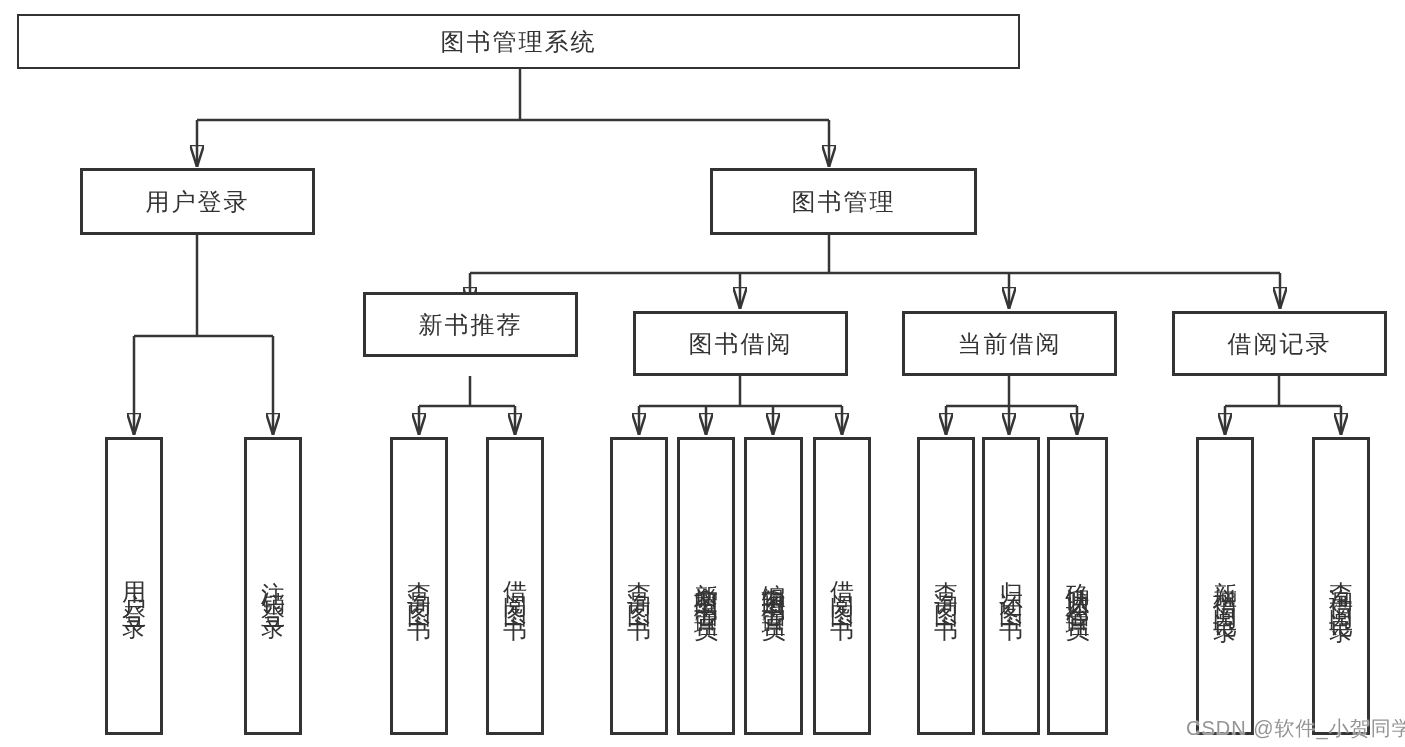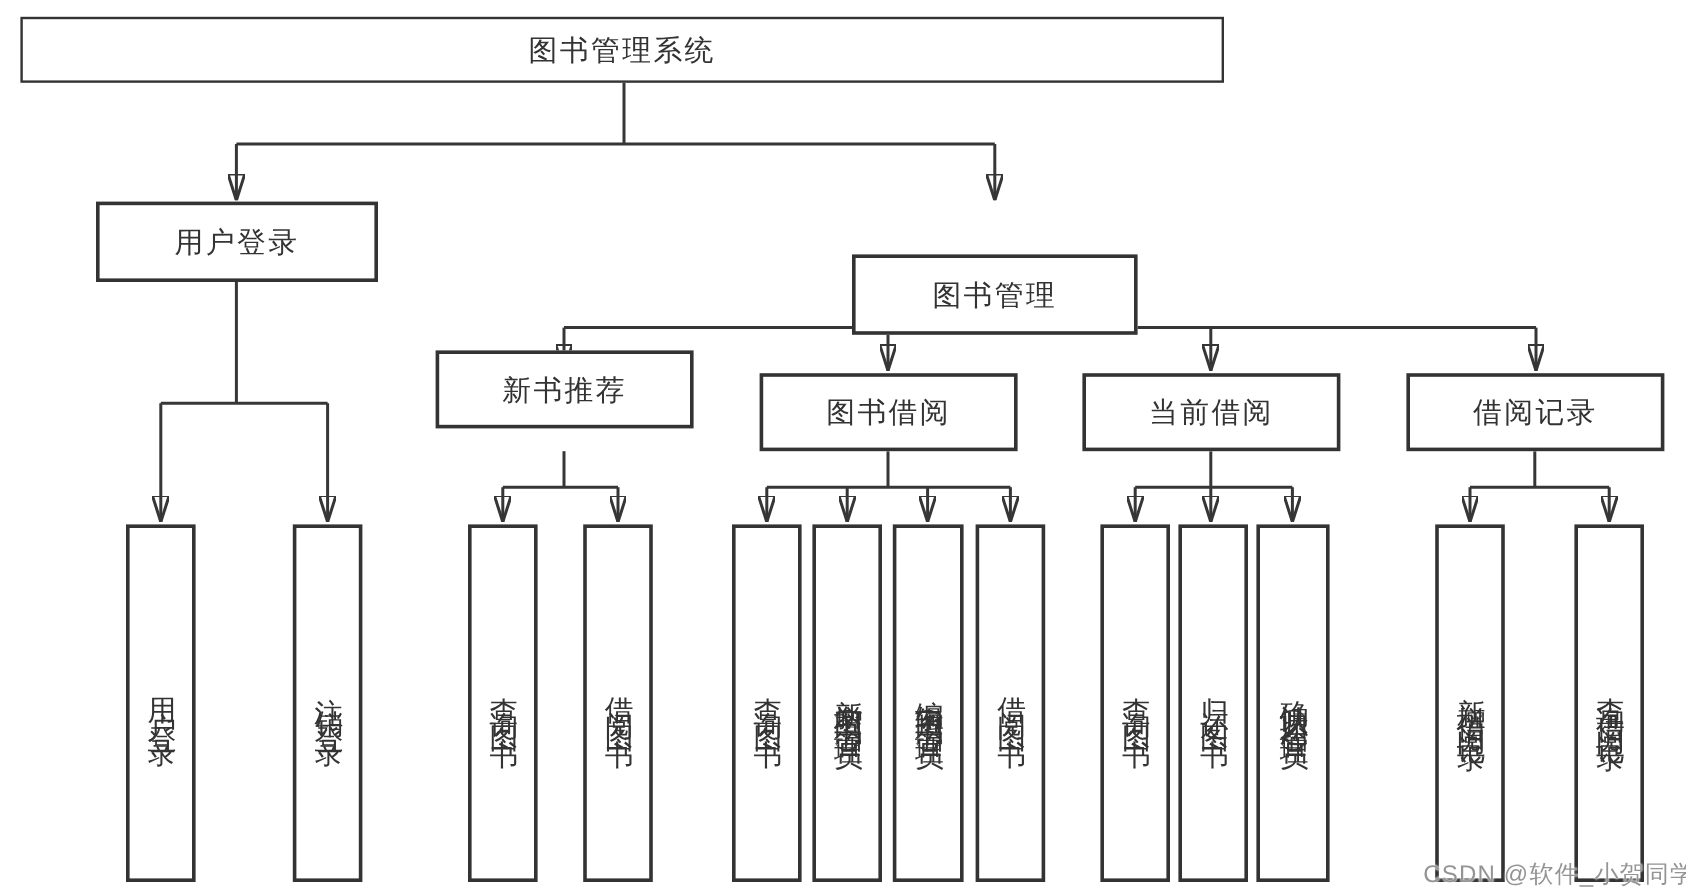--- a/index.html
+++ b/index.html
@@ -134,21 +134,21 @@
     </g>
   </svg>
 
   <div class="node root" style="left:17px; top:14px; width:1003px; height:55px;">
     <span>图书管理系统</span>
   </div>
 
   <div class="node" style="left:80px; top:168px; width:235px; height:67px;">
     <span>用户登录</span>
   </div>
-  <div class="node" style="left:710px; top:168px; width:238px; height:67px;margin-top:44px;">
+  <div class="node" style="left:710px; top:168px; width:267px; height:67px;">
     <span>图书管理</span>
   </div>
 
   <div class="node" style="left:363px; top:292px; width:215px; height:65px;">
     <span>新书推荐</span>
   </div>
   <div class="node" style="left:633px; top:311px; width:215px; height:65px;">
     <span>图书借阅</span>
   </div>
   <div class="node" style="left:902px; top:311px; width:215px; height:65px;">

